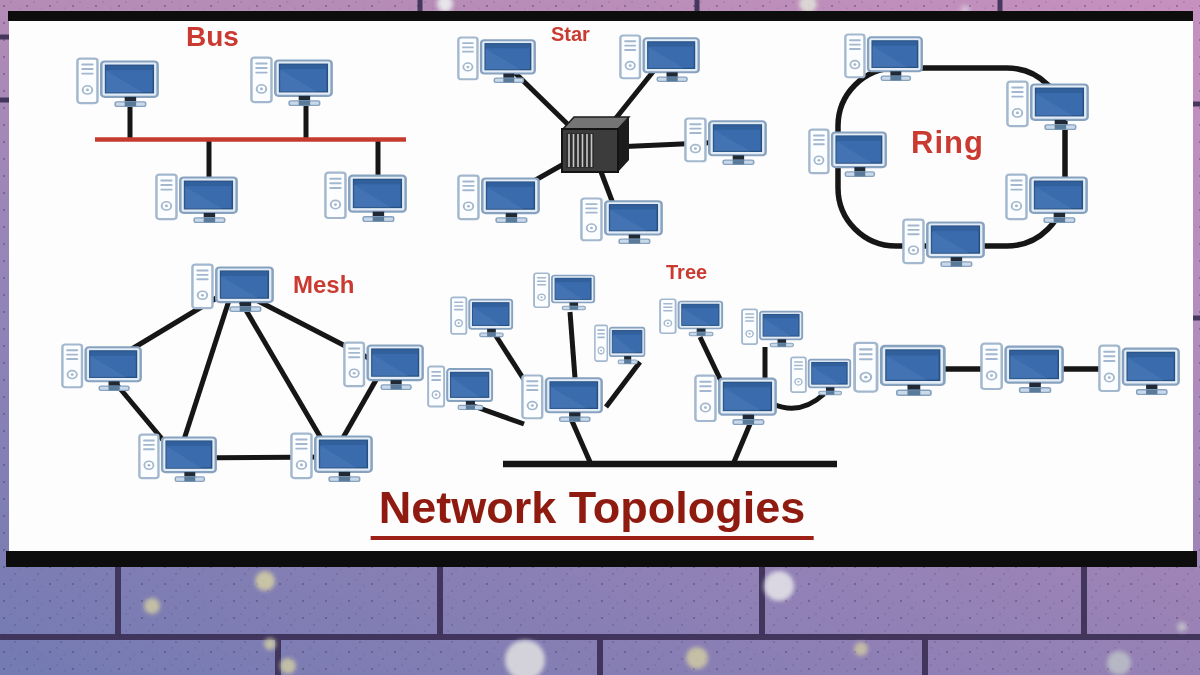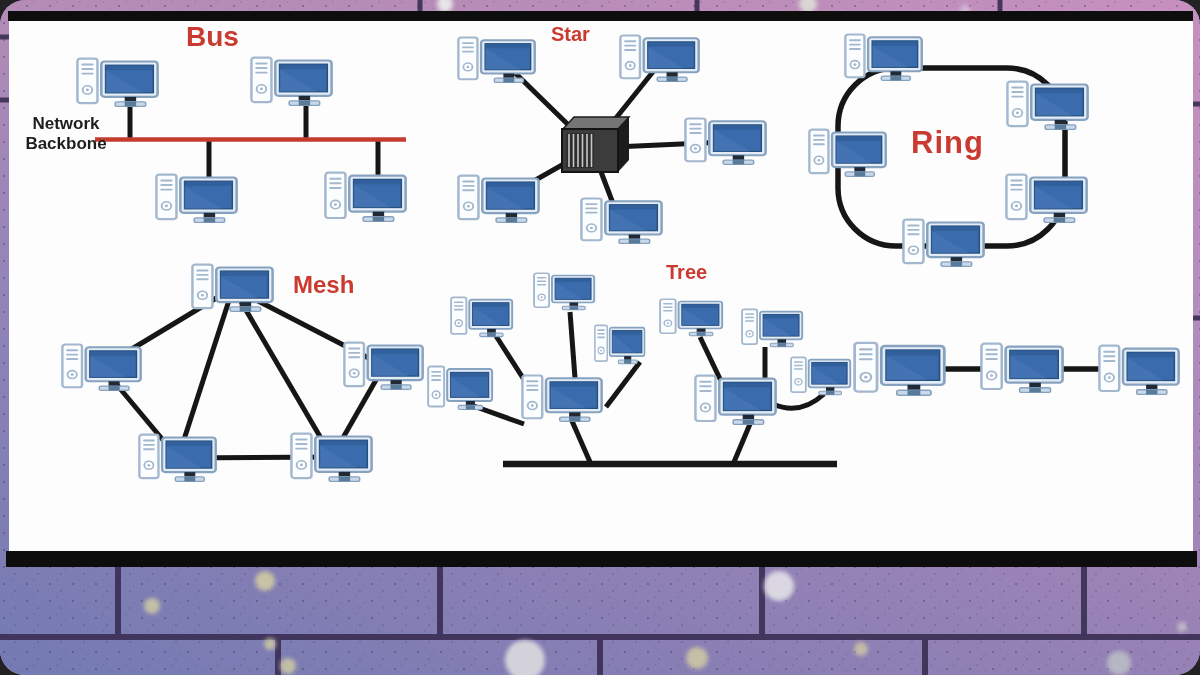--- a/index.html
+++ b/index.html
@@ -1,18 +1,18 @@
 <!DOCTYPE html>
 <html><head>
 <meta charset="utf-8">
 <style>
   html,body{margin:0;padding:0;background:#222;}
   #stage{
     position:relative;width:1200px;height:675px;overflow:hidden;
-    font-family:"Liberation Sans",sans-serif;background:#a287bb;border-radius:25px;
+    font-family:"Liberation Sans",sans-serif;background:#a287bb;
   }
   #wall{position:absolute;left:0;top:0;width:1200px;height:675px;}
   #board{
     position:absolute;left:9px;top:19px;width:1184px;height:533px;
     background:#fdfdfd;
   }
   .frame{position:absolute;background:#0d0d0d;}
   #frame-top{left:8px;top:11px;width:1185px;height:10px;}
   #frame-bottom{left:6px;top:551px;width:1191px;height:16px;}
   #diagram{position:absolute;left:0;top:0;width:1200px;height:675px;}
@@ -232,17 +232,16 @@
       <use href="#pc" x="1098" y="344" width="83" height="52"></use>
     </g>
   </svg>
 
   <div class="lbl" id="bus-label">Bus</div>
   <div class="lbl" id="star-label">Star</div>
   <div class="lbl" id="ring-label">Ring</div>
   <div class="lbl" id="mesh-label">Mesh</div>
   <div class="lbl" id="tree-label">Tree</div>
 
-  <div class="black-lbl" id="backbone-label">Network
-Backbone</div>
-
+
+  <div id="main-title">Network Topologies</div>
 
 </div>
 
 </body></html>

